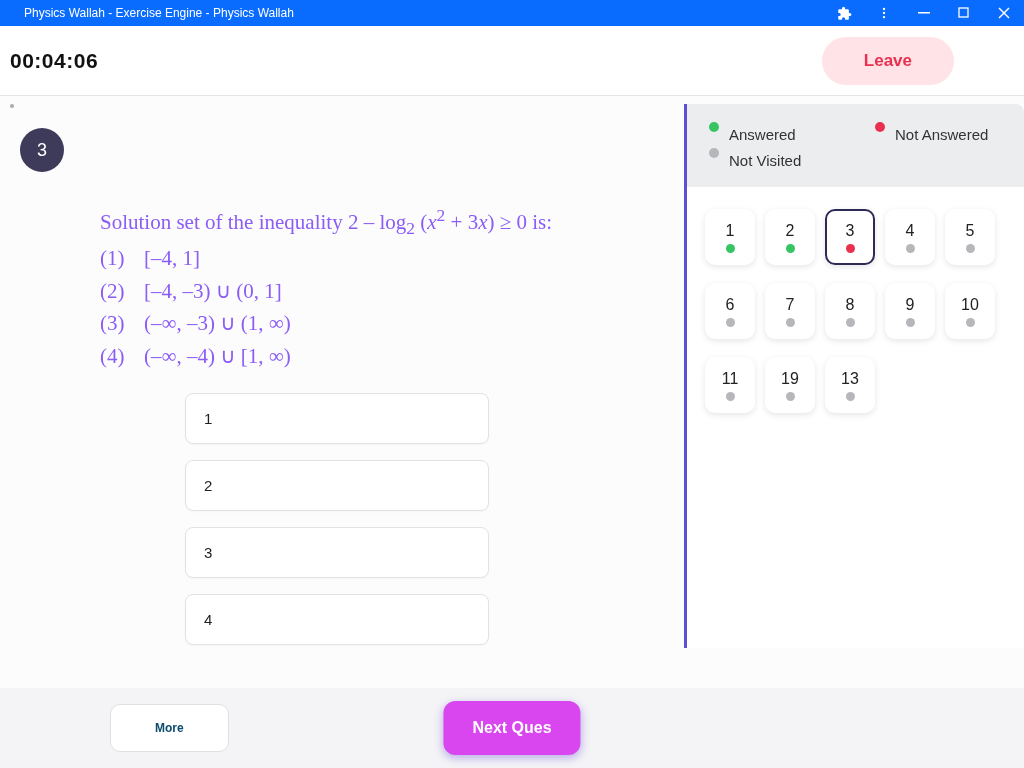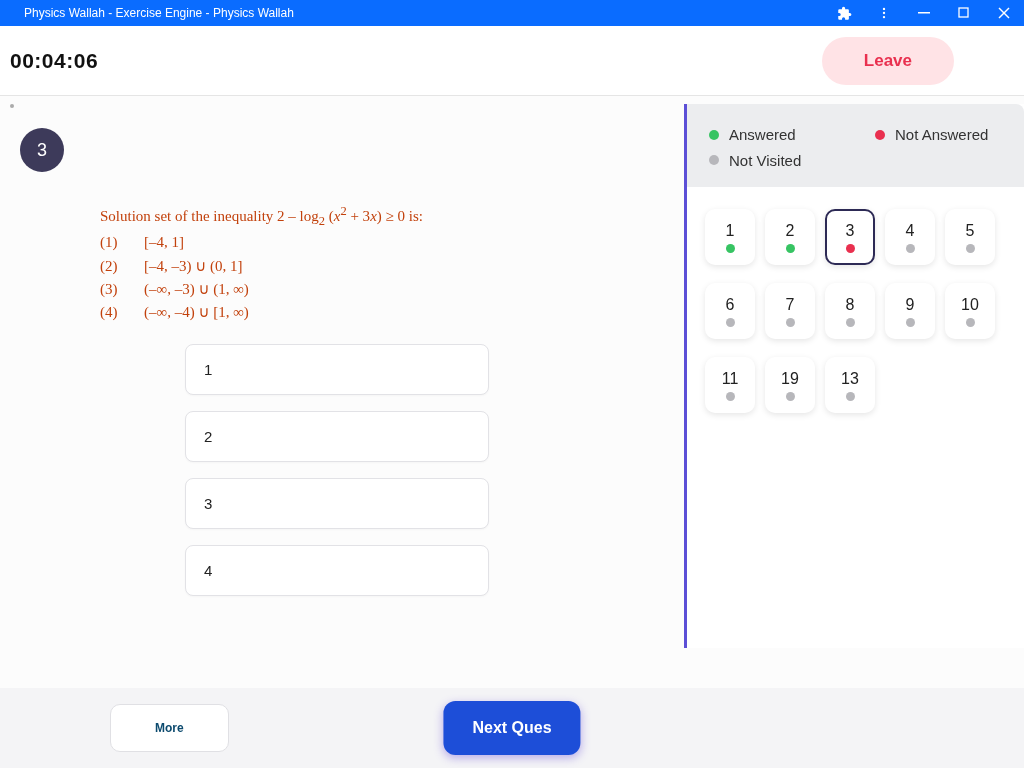--- a/index.html
+++ b/index.html
@@ -71,22 +71,22 @@
     align-items: center;
     justify-content: center;
     font-size: 18px;
     font-weight: 500;
     margin-top: 20px;
   }
   
   .question-text {
     margin: 30px 0 20px 80px;
     font-family: 'Times New Roman', serif;
-    font-size: 15px;
-    color: #c2410c;
+    font-size: 21px;
+    color: #8b5cf6;
     line-height: 1.55;
   }
   .question-text .opt-row { display:flex; }
   .question-text .opt-num { width: 44px; }
   
   .options {
     margin-left: 165px;
     margin-top: 18px;
     display: flex;
     flex-direction: column;
@@ -116,21 +116,21 @@
   }
   .legend {
     background: #ecedef;
     padding: 18px 22px 14px 22px;
     font-size: 15px;
     color: #333;
     line-height: 1.7;
     border-top-right-radius: 8px;
   }
   .legend-row { display:flex; gap: 36px; }
-  .legend-item { display:flex; align-items:center; gap:10px; min-width:130px;}
+  .legend-item { display:flex; align-items:flex-start; gap:10px; min-width:130px;}
   .dot { width:10px; height:10px; border-radius:50%; display:inline-block; }
   .dot.green { background:#37c463; }
   .dot.red { background:#e9304f; }
   .dot.grey { background:#b7b7bb; }
   
   .qgrid {
     padding: 22px 18px;
     display: grid;
     grid-template-columns: repeat(5, 50px);
     gap: 18px 10px;
@@ -176,21 +176,21 @@
     font-size:12px;
     font-weight:700;
     color:#0c4a6e;
     cursor:pointer;
     margin-left: 90px;
   }
   .next-btn {
     position:absolute;
     left: 50%;
     transform: translateX(-50%);
-    background:#1d4ed8;
+    background:#d946ef;
     color:#fff;
     border:none;
     border-radius:12px;
     padding: 18px 29px;
     font-size:16px;
     font-weight:700;
     cursor:pointer;
     box-shadow: 0 3px 10px rgba(92,63,214,0.4);
   }
 </style>

